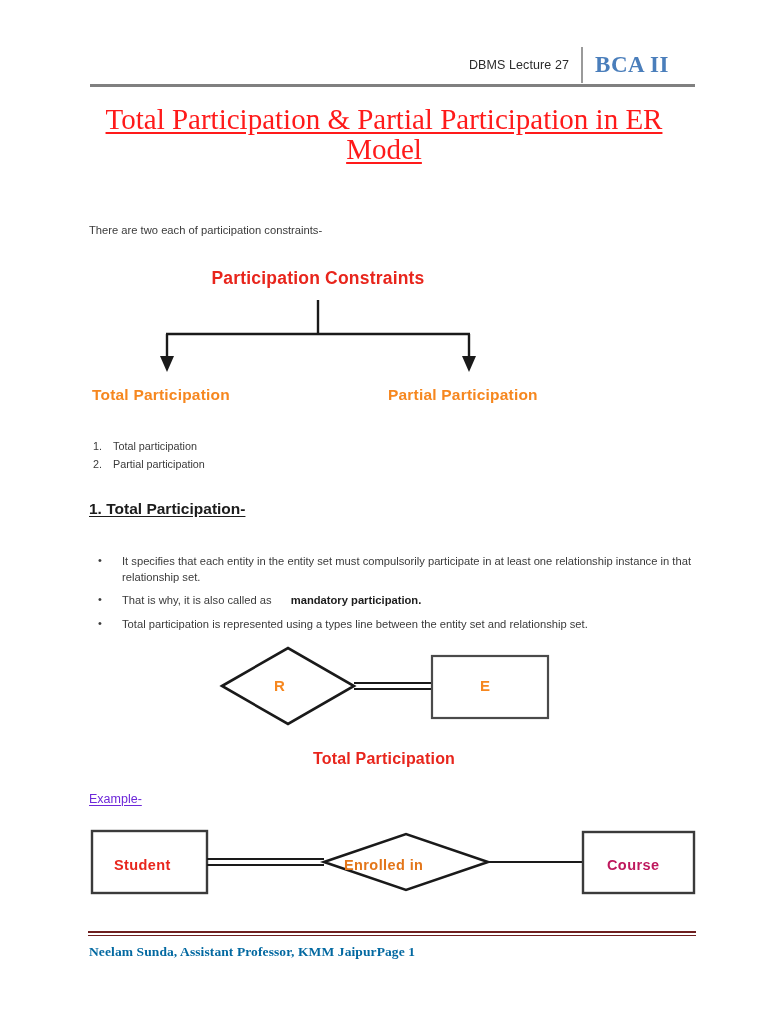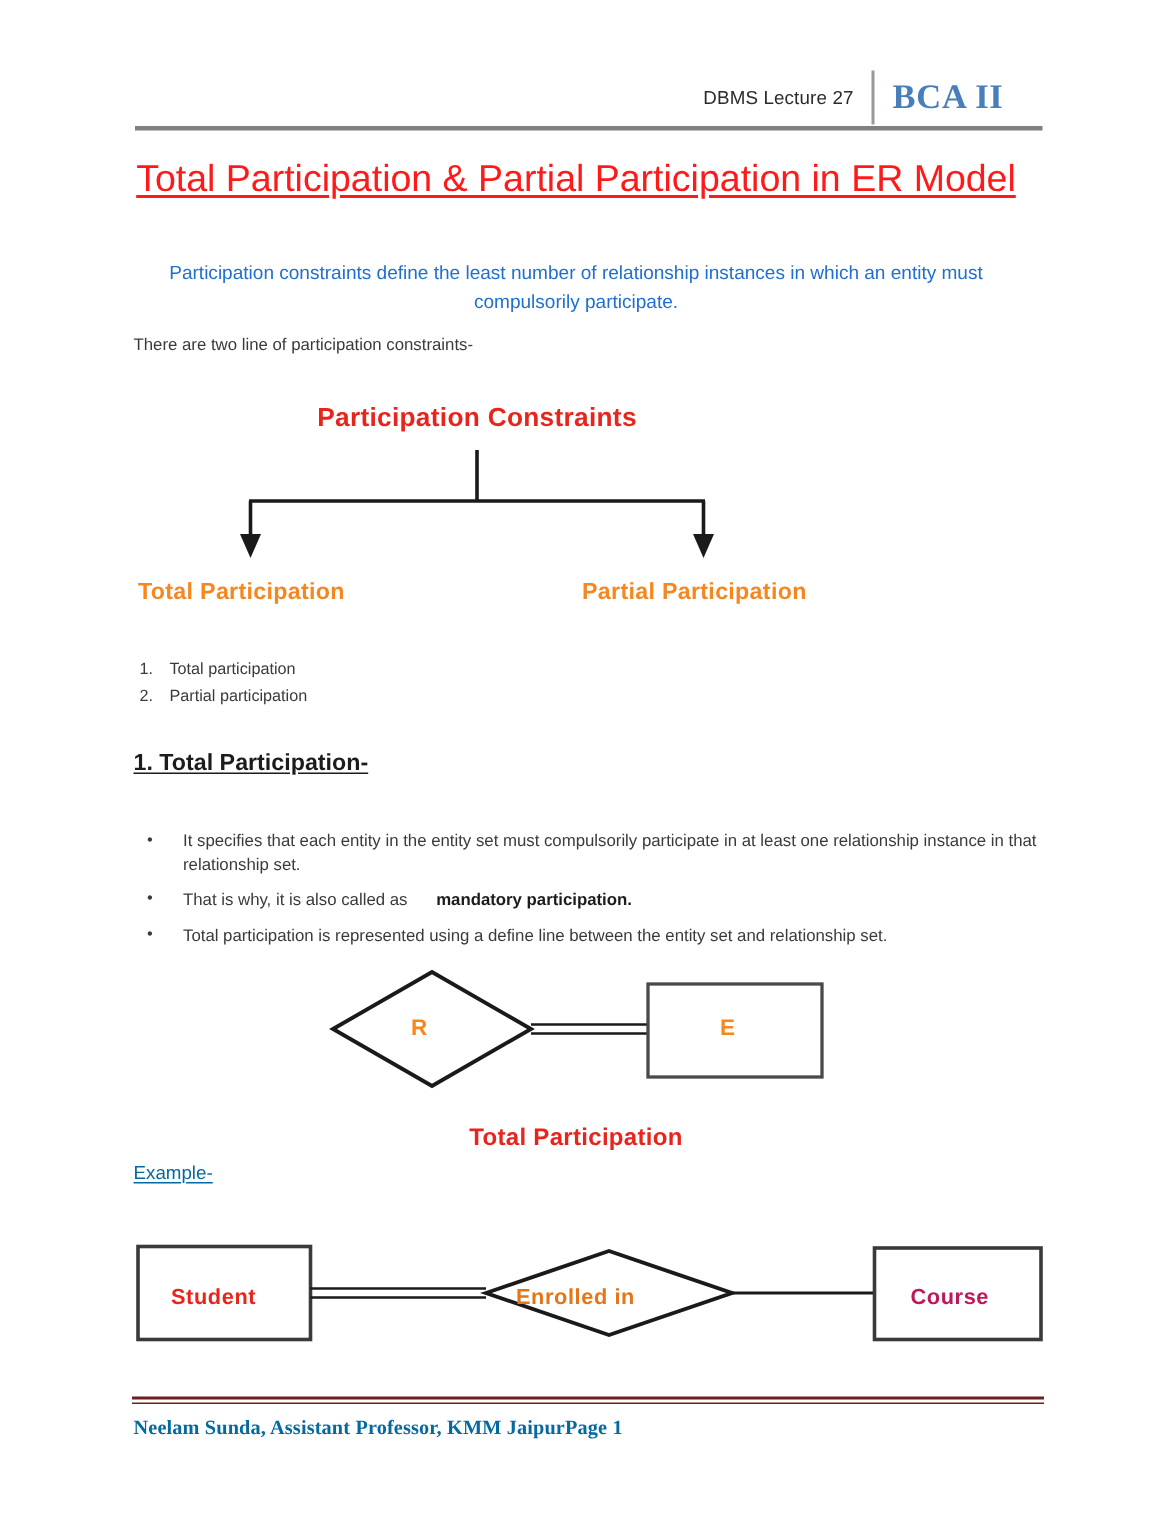--- a/index.html
+++ b/index.html
@@ -64,22 +64,22 @@
     background: #808080;
   }
 
   
   .title {
     position: absolute;
     left: 84px;
     top: 104px;
     width: 600px;
     text-align: center;
-    font-family: Liberation Sans, sans-serif;
-    font-size: 25px;
+    font-family: Liberation Serif, serif;
+    font-size: 29px;
     line-height: 30px;
     color: #ff1a1a;
     text-decoration: underline;
     text-underline-offset: 3px;
   }
   .subtitle {
     position: absolute;
     left: 100px;
     top: 173px;
     width: 568px;
@@ -212,23 +212,23 @@
     text-align: center;
     font-size: 16px;
     font-weight: bold;
     color: #e8251c;
     letter-spacing: 0.2px;
   }
 
   .example-label {
     position: absolute;
     left: 89px;
-    top: 775px;
+    top: 792px;
     font-size: 12.5px;
-    color: #0369a1;
+    color: #6d28d9;
     text-decoration: underline;
     text-underline-offset: 2px;
   }
 
   
   .er2 {
     position: absolute;
     left: 88px;
     top: 826px;
     width: 680px;
@@ -279,22 +279,21 @@
 <div class="page">
 
   <div class="header">
     <span class="header-lecture">DBMS Lecture 27</span>
     <span class="header-divider"></span>
     <span class="header-course">BCA II</span>
   </div>
   <div class="header-rule"></div>
 
   <div class="title">Total Participation &amp; Partial Participation in ER Model</div>
-  <div class="subtitle">Participation constraints define the least number of relationship instances in which an entity must compulsorily participate.</div>
-  <div class="intro-line">There are two line of participation constraints-</div>
+  <div class="intro-line">There are two each of participation constraints-</div>
 
   <div class="tree">
     <div class="tree-root">Participation Constraints</div>
     <svg class="tree-svg" width="340" height="80">
       <line x1="168" y1="2" x2="168" y2="36" stroke="#1a1a1a" stroke-width="2.4"></line>
       <line x1="16" y1="36" x2="320" y2="36" stroke="#1a1a1a" stroke-width="2.4"></line>
       <line x1="17" y1="36" x2="17" y2="60" stroke="#1a1a1a" stroke-width="2.4"></line>
       <line x1="319" y1="36" x2="319" y2="60" stroke="#1a1a1a" stroke-width="2.4"></line>
       <polygon points="10,58 24,58 17,74" fill="#1a1a1a"></polygon>
       <polygon points="312,58 326,58 319,74" fill="#1a1a1a"></polygon>
@@ -311,21 +310,21 @@
   <div class="section-heading">1. Total Participation-</div>
 
   <ul class="bullets">
     <li>
       <span>It specifies that each entity in the entity set must compulsorily participate in at least one relationship instance in that relationship set.</span>
     </li>
     <li>
       <span>That is why, it is also called as </span><b>mandatory participation.</b>
     </li>
     <li>
-      <span>Total participation is represented using a define line between the entity set and relationship set.</span>
+      <span>Total participation is represented using a types line between the entity set and relationship set.</span>
     </li>
   </ul>
 
   <div class="er1">
     <svg width="380" height="96">
       <polygon points="22,48 88,10 154,48 88,86" fill="#ffffff" stroke="#1a1a1a" stroke-width="2.6"></polygon>
       <line x1="154" y1="45" x2="232" y2="45" stroke="#1a1a1a" stroke-width="1.8"></line>
       <line x1="154" y1="51" x2="232" y2="51" stroke="#1a1a1a" stroke-width="1.8"></line>
       <rect x="232" y="18" width="116" height="62" fill="#ffffff" stroke="#4a4a4a" stroke-width="2.2"></rect>
     </svg>

